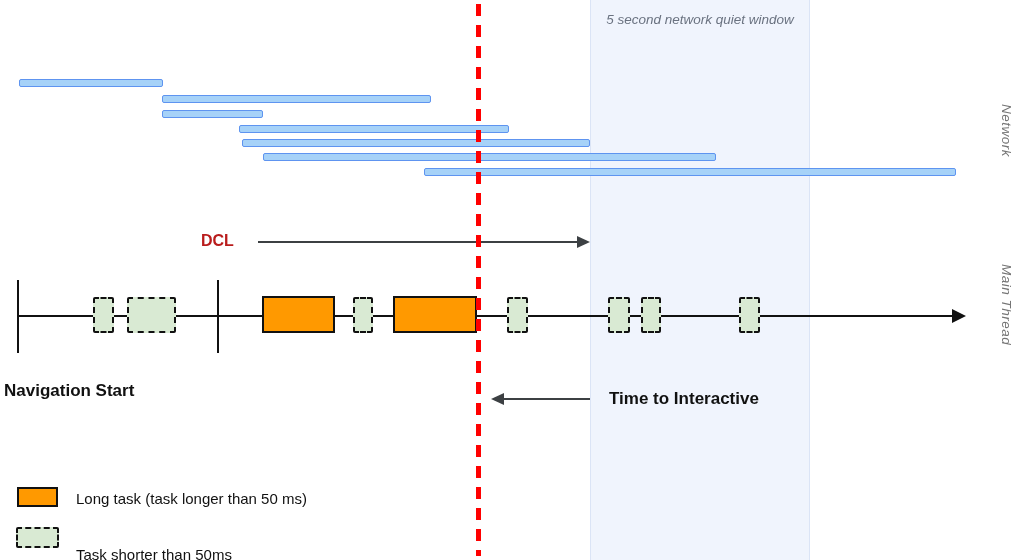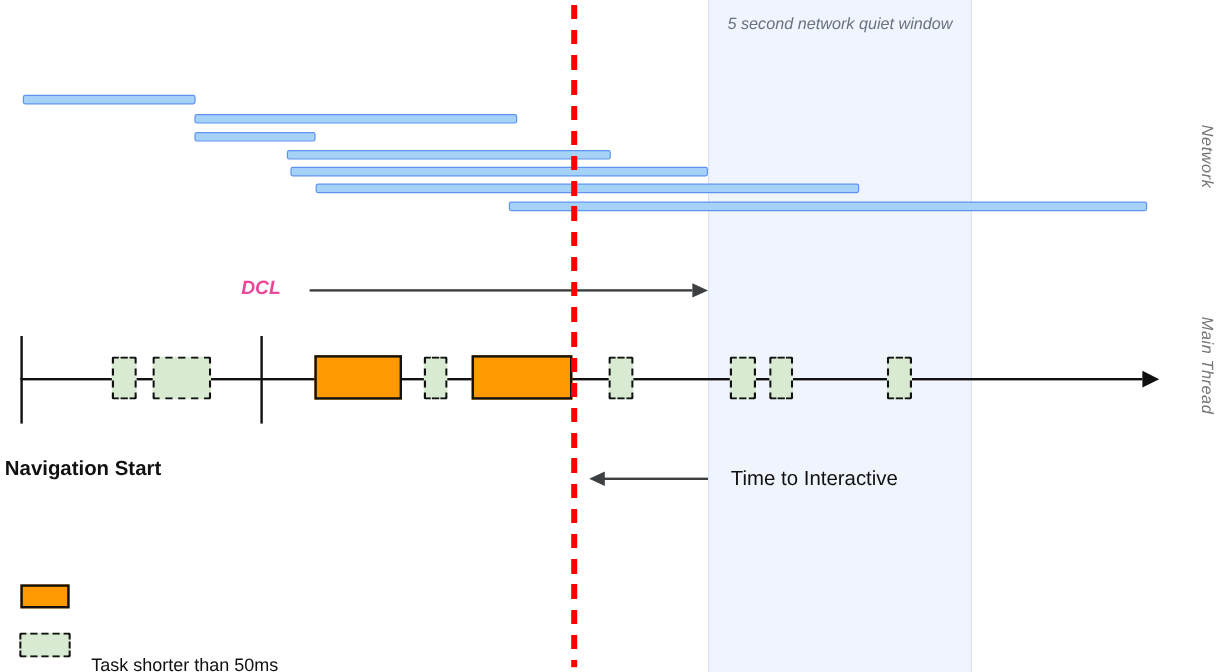--- a/index.html
+++ b/index.html
@@ -29,23 +29,23 @@
   .task.long  { top:296px; height:37px; background:#FF9900; border:2px solid #111111; }
   .task.short { top:297px; height:36px; background:#D9EAD3; border:2px dashed #111111; border-radius:2px; }
 
   
   .arrow-line { position:absolute; height:2px; background:#3C4043; z-index:4; }
   .arrow-head-right { position:absolute; width:0; height:0; z-index:4;
     border-left:13px solid #3C4043; border-top:6px solid transparent; border-bottom:6px solid transparent; }
   .arrow-head-left { position:absolute; width:0; height:0; z-index:4;
     border-right:13px solid #3C4043; border-top:6px solid transparent; border-bottom:6px solid transparent; }
 
-  .dcl-label { position:absolute; left:201px; top:232px; font-size:16px; font-weight:bold; color:#ec4899; z-index:4;font-style:italic; }
+  .dcl-label { position:absolute; left:201px; top:232px; font-size:16px; font-weight:bold; color:#b91c1c; z-index:4; }
   .nav-start-label { position:absolute; left:4px; top:381px; font-size:17px; font-weight:bold; color:#111111; z-index:4;text-align:right; }
-  .tti-label { position:absolute; left:609px; top:389px; font-size:17px; font-weight:normal; color:#111111; z-index:4; }
+  .tti-label { position:absolute; left:609px; top:389px; font-size:17px; font-weight:bold; color:#111111; z-index:4; }
 
   .axis-label { position:absolute; left:999px; writing-mode:vertical-rl; font-style:italic;
     font-size:13.5px; color:#757575; z-index:4; letter-spacing:0.5px; }
   .axis-network { top:104px; }
   .axis-main-thread { top:264px; }
 
   
   .legend-swatch { position:absolute; box-sizing:border-box; z-index:4; }
   .legend-swatch.long  { left:17px; top:487px; width:41px; height:20px; background:#FF9900; border:2px solid #111111; }
   .legend-swatch.short { left:16px; top:527px; width:43px; height:21px; background:#D9EAD3; border:2px dashed #111111; border-radius:2px; }
@@ -97,16 +97,17 @@
   <div class="arrow-line" style="left:503px; top:398px; width:87px;"></div>
   <div class="arrow-head-left" style="left:491px; top:393px;"></div>
   <div class="tti-label">Time to Interactive</div>
 
   <div class="red-line"></div>
 
   <div class="axis-label axis-network">Network</div>
   <div class="axis-label axis-main-thread">Main Thread</div>
 
   <div class="legend-swatch long"></div>
+  <div class="legend-label long">Long task (task longer than 50 ms)</div>
   <div class="legend-swatch short"></div>
   <div class="legend-label short">Task shorter than 50ms</div>
 
 </div>
 
 </body></html>

